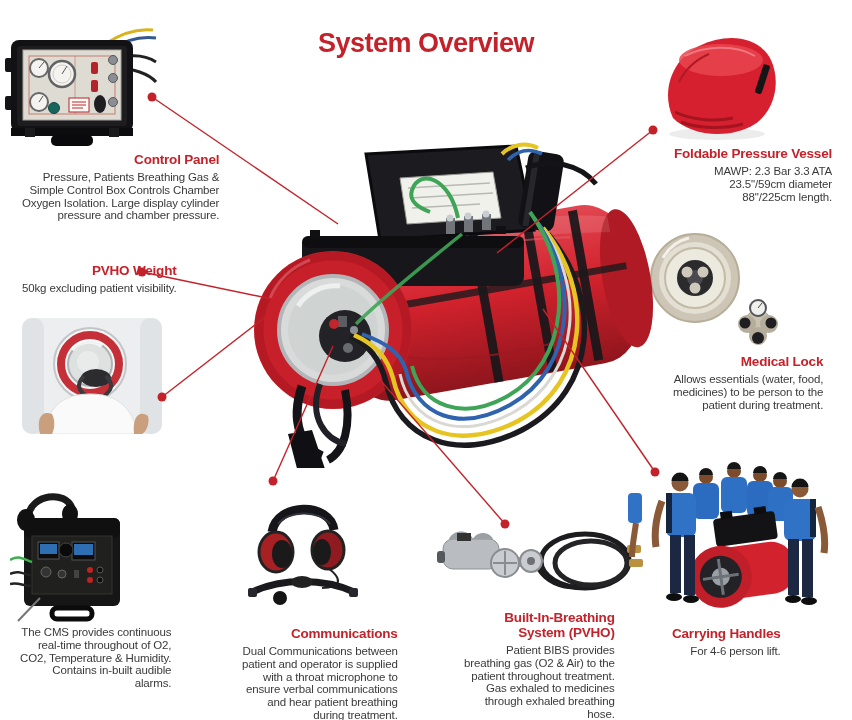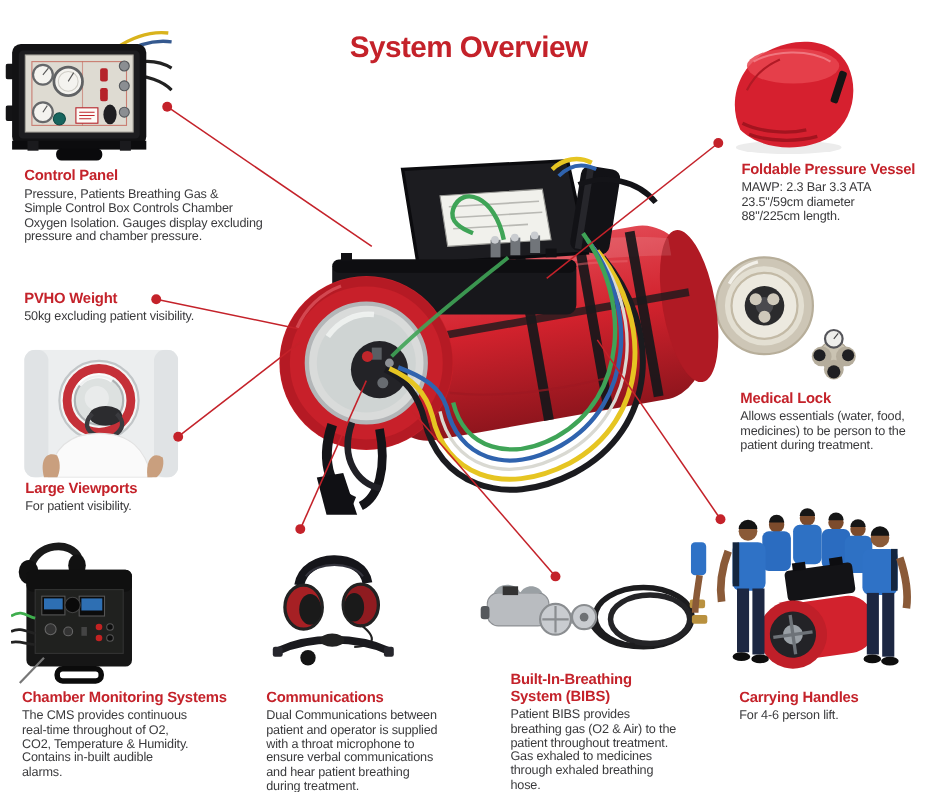--- a/index.html
+++ b/index.html
@@ -1,20 +1,20 @@
 <!DOCTYPE html>
 <html><head>
 <meta charset="utf-8">
 <style>
   html,body{margin:0;padding:0;background:#fff;}
   .canvas{position:relative;width:852px;height:720px;background:#fff;overflow:hidden;
           font-family:"Liberation Sans",sans-serif;margin-top:16px;}
   .fig{position:absolute;z-index:1;}
   #connectors{position:absolute;left:0;top:0;z-index:2;pointer-events:none;}
-  .txt{position:absolute;z-index:3;}
+  .txt{position:absolute;z-index:3;text-align:right;}
   .sec-title{color:#c4222a;font-weight:bold;font-size:13.5px;letter-spacing:-0.2px;margin:0 0 4px 0;white-space:nowrap;}
   .sec-line{color:#3a3a3c;font-size:11.5px;line-height:12.8px;letter-spacing:-0.15px;white-space:nowrap;}
   #main-title{position:absolute;left:250px;top:12px;width:352px;text-align:center;z-index:3;
               color:#c4222a;font-weight:bold;font-size:27px;letter-spacing:-0.5px;}
   .conn{stroke:#c4222a;stroke-width:1.4;}
   .conn-dot{fill:#c4222a;}
 </style>
 </head>
 <body>
 
@@ -319,21 +319,21 @@
     <line class="conn" x1="505" y1="508" x2="375" y2="358"></line>
     <circle class="conn-dot" cx="505" cy="508" r="4.5"></circle>
     <line class="conn" x1="655" y1="456" x2="543" y2="293"></line>
     <circle class="conn-dot" cx="655" cy="456" r="4.5"></circle>
   </svg>
 
   <div class="txt" style="left:22px;top:136px">
     <div class="sec-title">Control Panel</div>
     <div class="sec-line">Pressure, Patients Breathing Gas &amp;</div>
     <div class="sec-line">Simple Control Box Controls Chamber</div>
-    <div class="sec-line">Oxygen Isolation. Gauges display excluding</div>
+    <div class="sec-line">Oxygen Isolation. Large display cylinder</div>
     <div class="sec-line">pressure and chamber pressure.</div>
   </div>
 
   <div class="txt" style="left:674px;top:130px">
     <div class="sec-title">Foldable Pressure Vessel</div>
     <div class="sec-line">MAWP: 2.3 Bar 3.3 ATA</div>
     <div class="sec-line">23.5"/59cm diameter</div>
     <div class="sec-line">88"/225cm length.</div>
   </div>
 
@@ -342,47 +342,42 @@
     <div class="sec-line">50kg excluding patient visibility.</div>
   </div>
 
   <div class="txt" style="left:673px;top:338px">
     <div class="sec-title">Medical Lock</div>
     <div class="sec-line">Allows essentials (water, food,</div>
     <div class="sec-line">medicines) to be person to the</div>
     <div class="sec-line">patient during treatment.</div>
   </div>
 
-  <div class="txt" style="left:23px;top:420px">
-    <div class="sec-title">Large Viewports</div>
-    <div class="sec-line">For patient visibility.</div>
-  </div>
 
   <div class="txt" style="left:20px;top:610px">
-    <div class="sec-title">Chamber Monitoring Systems</div>
     <div class="sec-line">The CMS provides continuous</div>
     <div class="sec-line">real-time throughout of O2,</div>
     <div class="sec-line">CO2, Temperature &amp; Humidity.</div>
     <div class="sec-line">Contains in-built audible</div>
     <div class="sec-line">alarms.</div>
   </div>
 
   <div class="txt" style="left:242px;top:610px">
     <div class="sec-title">Communications</div>
     <div class="sec-line">Dual Communications between</div>
     <div class="sec-line">patient and operator is supplied</div>
     <div class="sec-line">with a throat microphone to</div>
     <div class="sec-line">ensure verbal communications</div>
     <div class="sec-line">and hear patient breathing</div>
     <div class="sec-line">during treatment.</div>
   </div>
 
   <div class="txt" style="left:464px;top:594px">
     <div class="sec-title" style="margin-bottom:0">Built-In-Breathing</div>
-    <div class="sec-title">System (BIBS)</div>
+    <div class="sec-title">System (PVHO)</div>
     <div class="sec-line">Patient BIBS provides</div>
     <div class="sec-line">breathing gas (O2 &amp; Air) to the</div>
     <div class="sec-line">patient throughout treatment.</div>
     <div class="sec-line">Gas exhaled to medicines</div>
     <div class="sec-line">through exhaled breathing</div>
     <div class="sec-line">hose.</div>
   </div>
 
   <div class="txt" style="left:672px;top:610px">
     <div class="sec-title">Carrying Handles</div>

